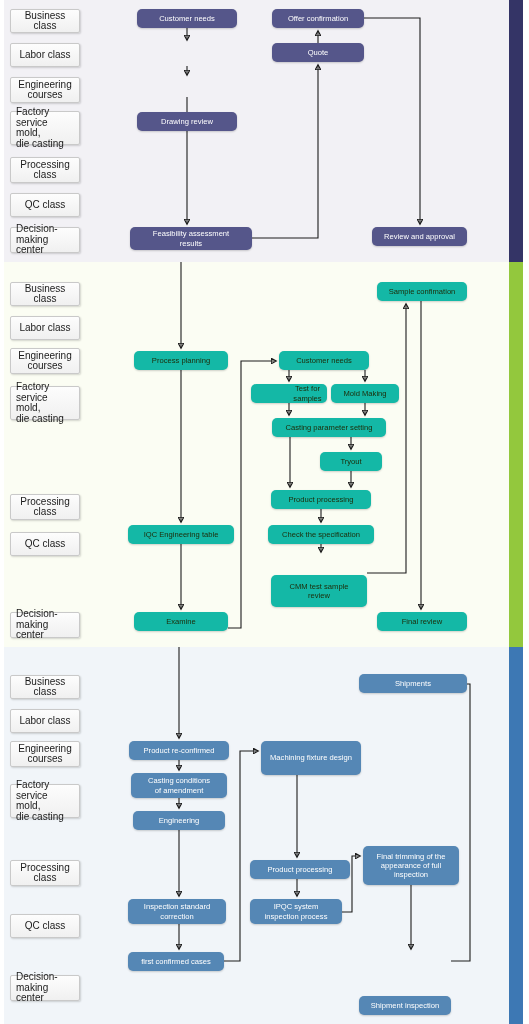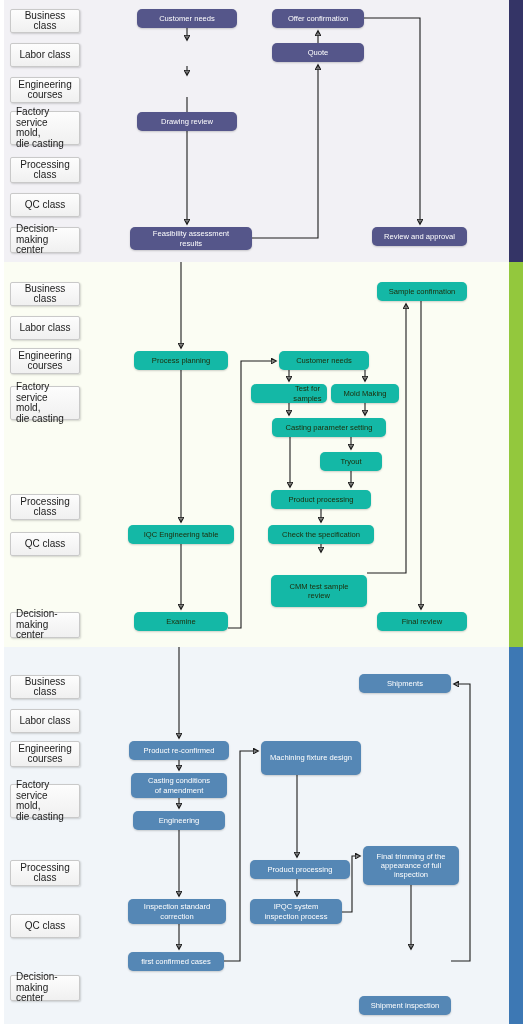--- a/index.html
+++ b/index.html
@@ -195,21 +195,21 @@
         <path d="M 179 151 L 179 161" marker-end="url(#ar-mass-production-down)"></path>
         <path d="M 179 183 L 179 249" marker-end="url(#ar-mass-production-down)"></path>
         <path d="M 179 277 L 179 302" marker-end="url(#ar-mass-production-down)"></path>
         <path d="M 224 314 L 240 314 L 240 104 L 258 104" marker-end="url(#ar-mass-production-right)"></path>
         <path d="M 297 113 L 297 210" marker-end="url(#ar-mass-production-down)"></path>
         <path d="M 297 232 L 297 249" marker-end="url(#ar-mass-production-down)"></path>
         <path d="M 342 265 L 352 265 L 352 209 L 360 209" marker-end="url(#ar-mass-production-right)"></path>
         <path d="M 411 238 L 411 302" marker-end="url(#ar-mass-production-down)"></path>
         <path d="M 451 314 L 470 314 L 470 37 L 454 37" marker-end="url(#ar-mass-production-left)"></path>
       </svg>
-      <div class="node blue" style="left: 359px; top: 27px; width: 92px; height: 19px;">Shipments</div>
+      <div class="node blue" style="left: 359px; top: 27px; width: 108px; height: 19px;">Shipments</div>
       <div class="node blue" style="left: 129px; top: 94px; width: 100px; height: 19px;">Product re-confirmed</div>
       <div class="node blue" style="left: 261px; top: 94px; width: 100px; height: 34px;">Machining fixture design</div>
       <div class="node blue" style="left: 131px; top: 126px; width: 96px; height: 25px;">Casting conditions
 of amendment</div>
       <div class="node blue" style="left: 133px; top: 164px; width: 92px; height: 19px;">Engineering</div>
       <div class="node blue" style="left: 250px; top: 213px; width: 100px; height: 19px;">Product processing</div>
       <div class="node blue" style="left: 363px; top: 199px; width: 96px; height: 39px;">Final trimming of the
 appearance of full
 inspection</div>
       <div class="node blue" style="left: 250px; top: 252px; width: 92px; height: 25px;">IPQC system

